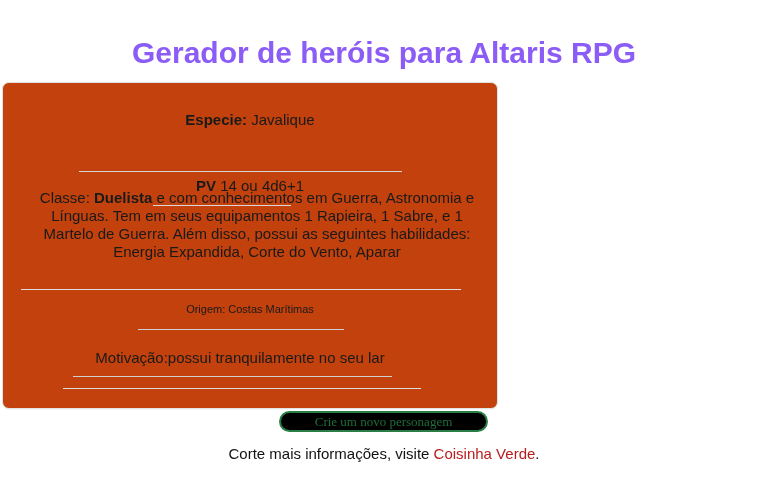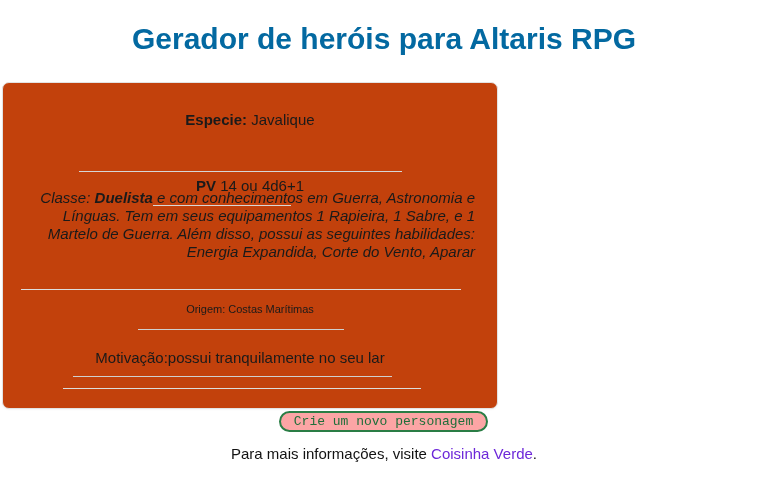--- a/index.html
+++ b/index.html
@@ -11,27 +11,27 @@
     height: 480px;
     background: #ffffff;
     font-family: "Liberation Sans", sans-serif;
     color: #000000;
     overflow: hidden;
     position: relative;
   }
 
   
   .page-title {
-    margin: 0;
+    margin: 14px;
     padding-top: 21px;
     text-align: center;
     font-size: 30px;
     line-height: 36px;
     font-weight: bold;
-    color: #0369a1;
+    color: #8b5cf6;
     letter-spacing: 0px;
   }
 
   
   .card {
     position: absolute;
     left: 2px;
     top: 82px;
     width: 496px;
     height: 327px;
@@ -94,29 +94,28 @@
     left: 76px;
     top: 88px;
     width: 323px;
     height: 1px;
     background: #d6d6d6;
   }
 
   
   .row-classe {
     position: absolute;
-    left: 0;
+    left: 7px;
     top: 106px;
     width: 100%;
-    text-align: right;
+    text-align: center;
     font-size: 15px;
     line-height: 18px;
     padding: 0 22px;
     box-sizing: border-box;
-    font-style: italic;
   }
   .row-classe b { font-weight: bold; }
 
   .rule-wide-2 {
     position: absolute;
     left: 18px;
     top: 206px;
     width: 440px;
     height: 1px;
     background: #dddddd;
@@ -169,44 +168,44 @@
   }
 
   
   .new-char-button {
     position: absolute;
     left: 279px;
     top: 411px;
     width: 209px;
     height: 21px;
     padding: 0;
-    background: #fca5a5;
+    background: #000000;
     border: 2px solid #2a7d45;
     border-radius: 11px;
     color: #1f6e39;
-    font-family: Liberation Mono, monospace;
+    font-family: Liberation Serif, serif;
     font-size: 13px;
     line-height: 17px;
     text-align: center;
     cursor: pointer;
     box-sizing: border-box;
   }
 
   
   .footer {
     position: absolute;
     left: 0;
     top: 445px;
     width: 768px;
     text-align: center;
     font-size: 15px;
     color: #121212;
   }
   .footer a {
-    color: #6d28d9;
+    color: #b91c1c;
     text-decoration: none;
     margin-top: 13px;
   }
 </style>
 </head>
 <body>
 
 <h1 class="page-title">Gerador de heróis para Altaris RPG</h1>
 
 <div class="card">
@@ -244,14 +243,14 @@
     <div class="row-motivacao">Motivação:possui tranquilamente no seu lar</div>
     <div class="rule-motiv-1"></div>
     <div class="rule-motiv-2"></div>
 
   </div>
 </div>
 
 <button class="new-char-button">Crie um novo personagem</button>
 
 <div class="footer">
-  <span>Para mais informações, visite </span><a href="#">Coisinha Verde</a><span>.</span>
+  <span>Corte mais informações, visite </span><a href="#">Coisinha Verde</a><span>.</span>
 </div>
 
 </body></html>

